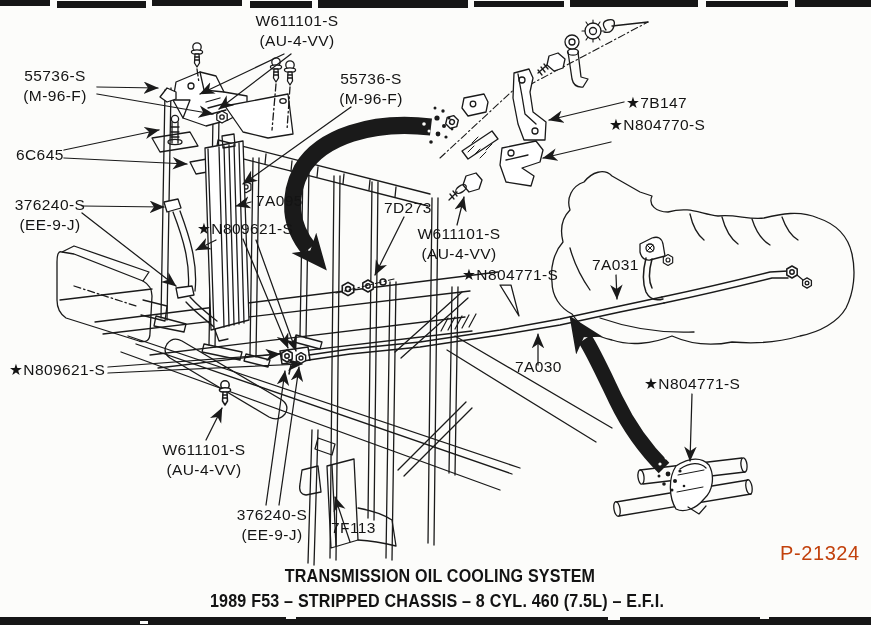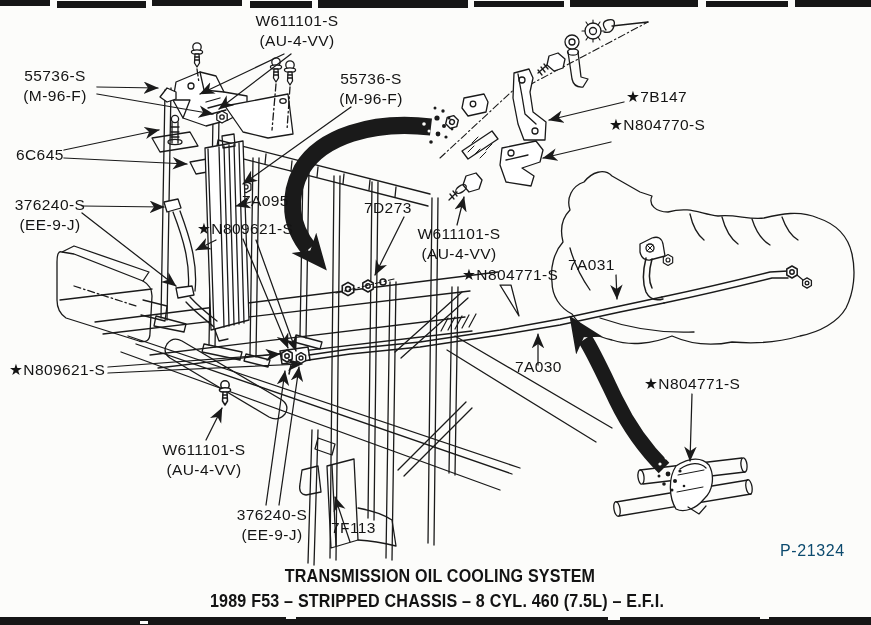--- a/index.html
+++ b/index.html
@@ -5,21 +5,21 @@
   html,body{margin:0;padding:0;background:#e8e8e8;}
   #page{position:relative;width:871px;height:625px;background:#fcfcfa;overflow:hidden;
         font-family:"Liberation Sans",sans-serif;color:#161616;padding-left:18px;}
   #art{position:absolute;left:0;top:0;}
   .callout{position:absolute;font-size:15.5px;line-height:20px;letter-spacing:.4px;
            white-space:nowrap;color:#141414;}
   .c-center{text-align:center;transform:translateX(-50%);}
   .callout span{display:block;}
   .caption{position:absolute;left:440px;transform:translateX(-50%) scaleX(.92);
            font-weight:700;font-size:17.5px;letter-spacing:.2px;white-space:nowrap;color:#131313;}
-  .refnum{position:absolute;font-size:16px;letter-spacing:.6px;color:#0c4a6e;}
+  .refnum{position:absolute;font-size:20px;letter-spacing:.6px;color:#c2410c;}
 </style>
 </head>
 <body>
 
 <div id="page">
 
 <svg id="art" width="871" height="625" viewBox="0 0 871 625" stroke="#1a1a1a" fill="none" stroke-width="1.3" stroke-linecap="round" stroke-linejoin="round">
   <defs>
     <marker id="ah" markerWidth="13" markerHeight="11" refX="11.5" refY="5" orient="auto">
       <path d="M12,5 L0,0 L3.5,5 L0,10 Z" fill="#1a1a1a" stroke="none"></path>
@@ -305,47 +305,47 @@
   <span>55736-S</span>
       <span>(M-96-F)</span>
     </div>
 <div class="callout" style="left:16px;top:145px">
   <span>6C645</span>
     </div>
 <div class="callout c-center" style="left:371px;top:69px">
   <span>55736-S</span>
       <span>(M-96-F)</span>
     </div>
-<div class="callout" style="left:626px;top:87px">
+<div class="callout" style="left:626px;top:93px">
   <span>★7B147</span>
     </div>
 <div class="callout" style="left:609px;top:115px">
   <span>★N804770-S</span>
     </div>
 <div class="callout c-center" style="left:50px;top:195px">
   <span>376240-S</span>
       <span>(EE-9-J)</span>
     </div>
-<div class="callout" style="left:242px;top:191px">
+<div class="callout" style="left:256px;top:191px">
   <span>7A095</span>
     </div>
 <div class="callout" style="left:197px;top:219px">
   <span>★N809621-S</span>
     </div>
-<div class="callout" style="left:364px;top:198px">
+<div class="callout" style="left:384px;top:198px">
   <span>7D273</span>
     </div>
 <div class="callout c-center" style="left:459px;top:224px">
   <span>W611101-S</span>
       <span>(AU-4-VV)</span>
     </div>
 <div class="callout" style="left:462px;top:265px">
   <span>★N804771-S</span>
     </div>
-<div class="callout" style="left:568px;top:255px">
+<div class="callout" style="left:592px;top:255px">
   <span>7A031</span>
     </div>
 <div class="callout" style="left:515px;top:357px">
   <span>7A030</span>
     </div>
 <div class="callout" style="left:9px;top:360px">
   <span>★N809621-S</span>
     </div>
 <div class="callout c-center" style="left:204px;top:440px">
   <span>W611101-S</span>

